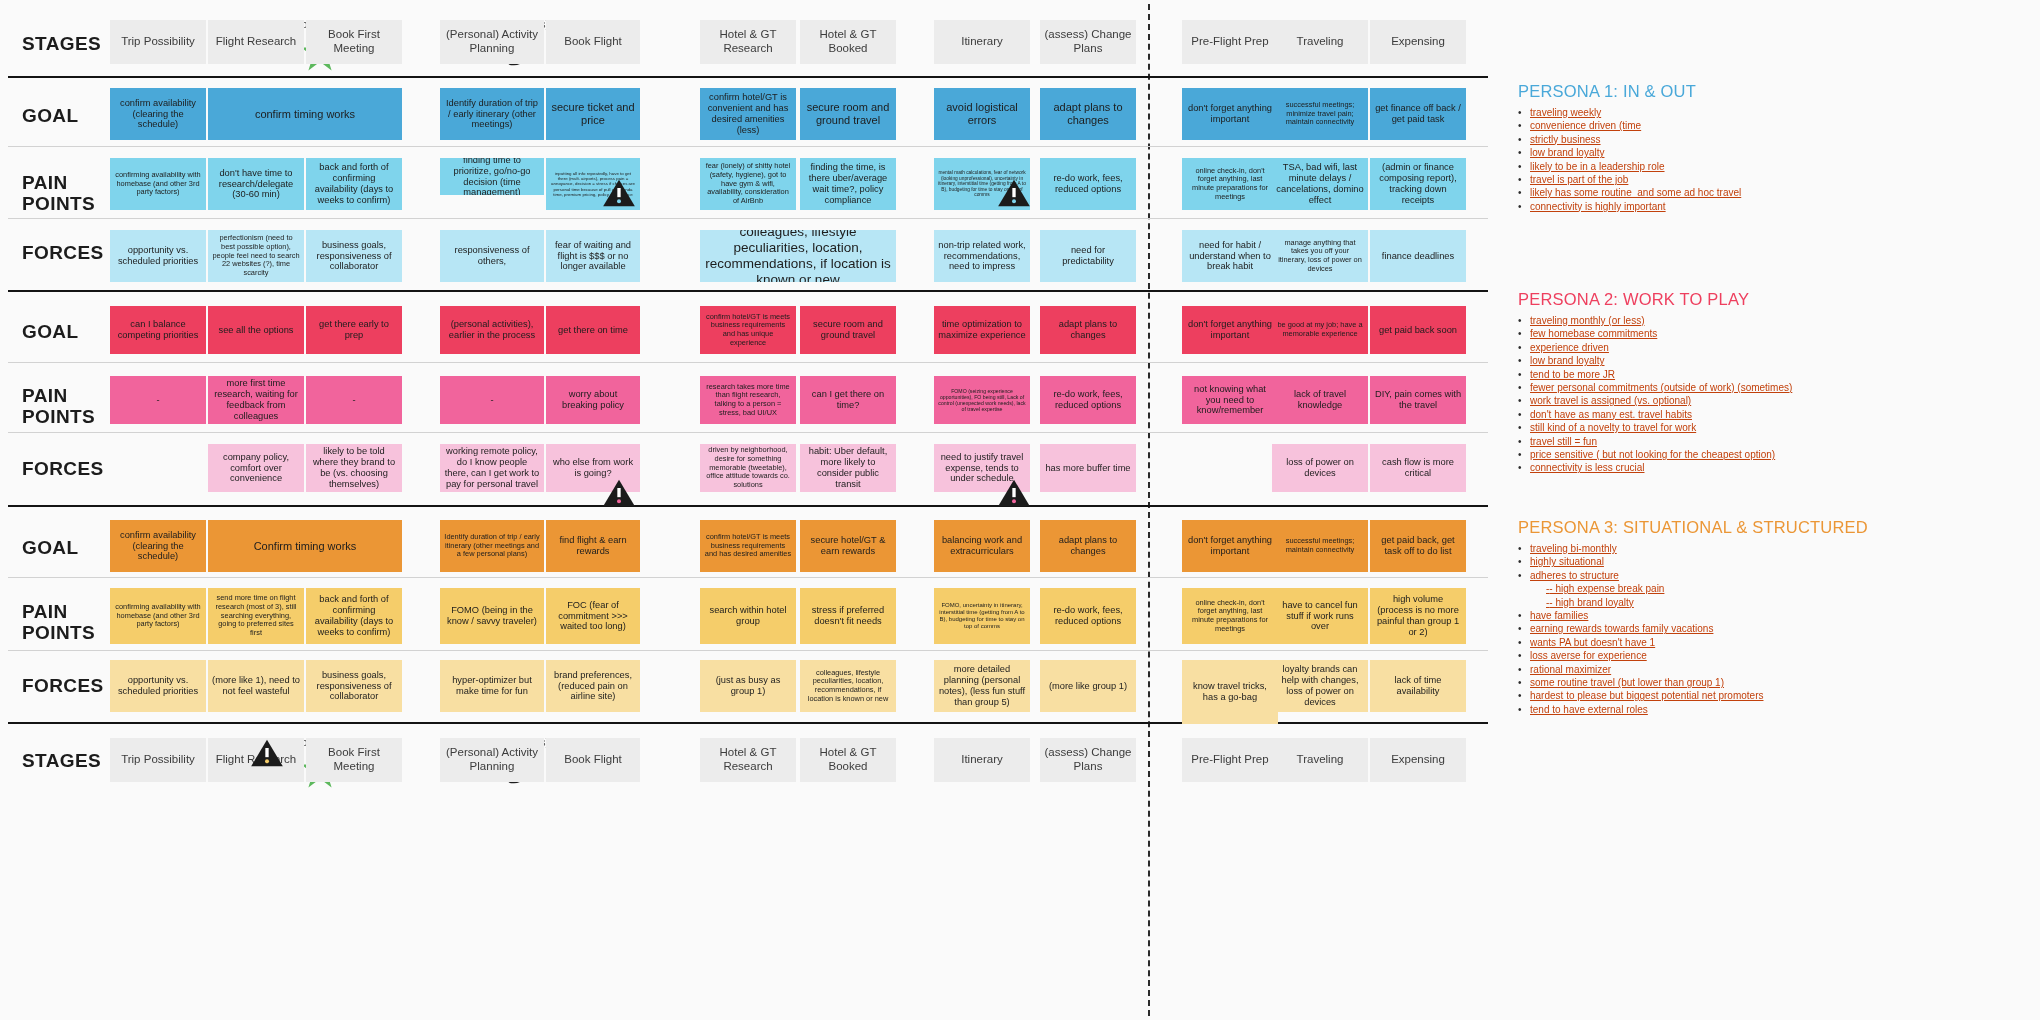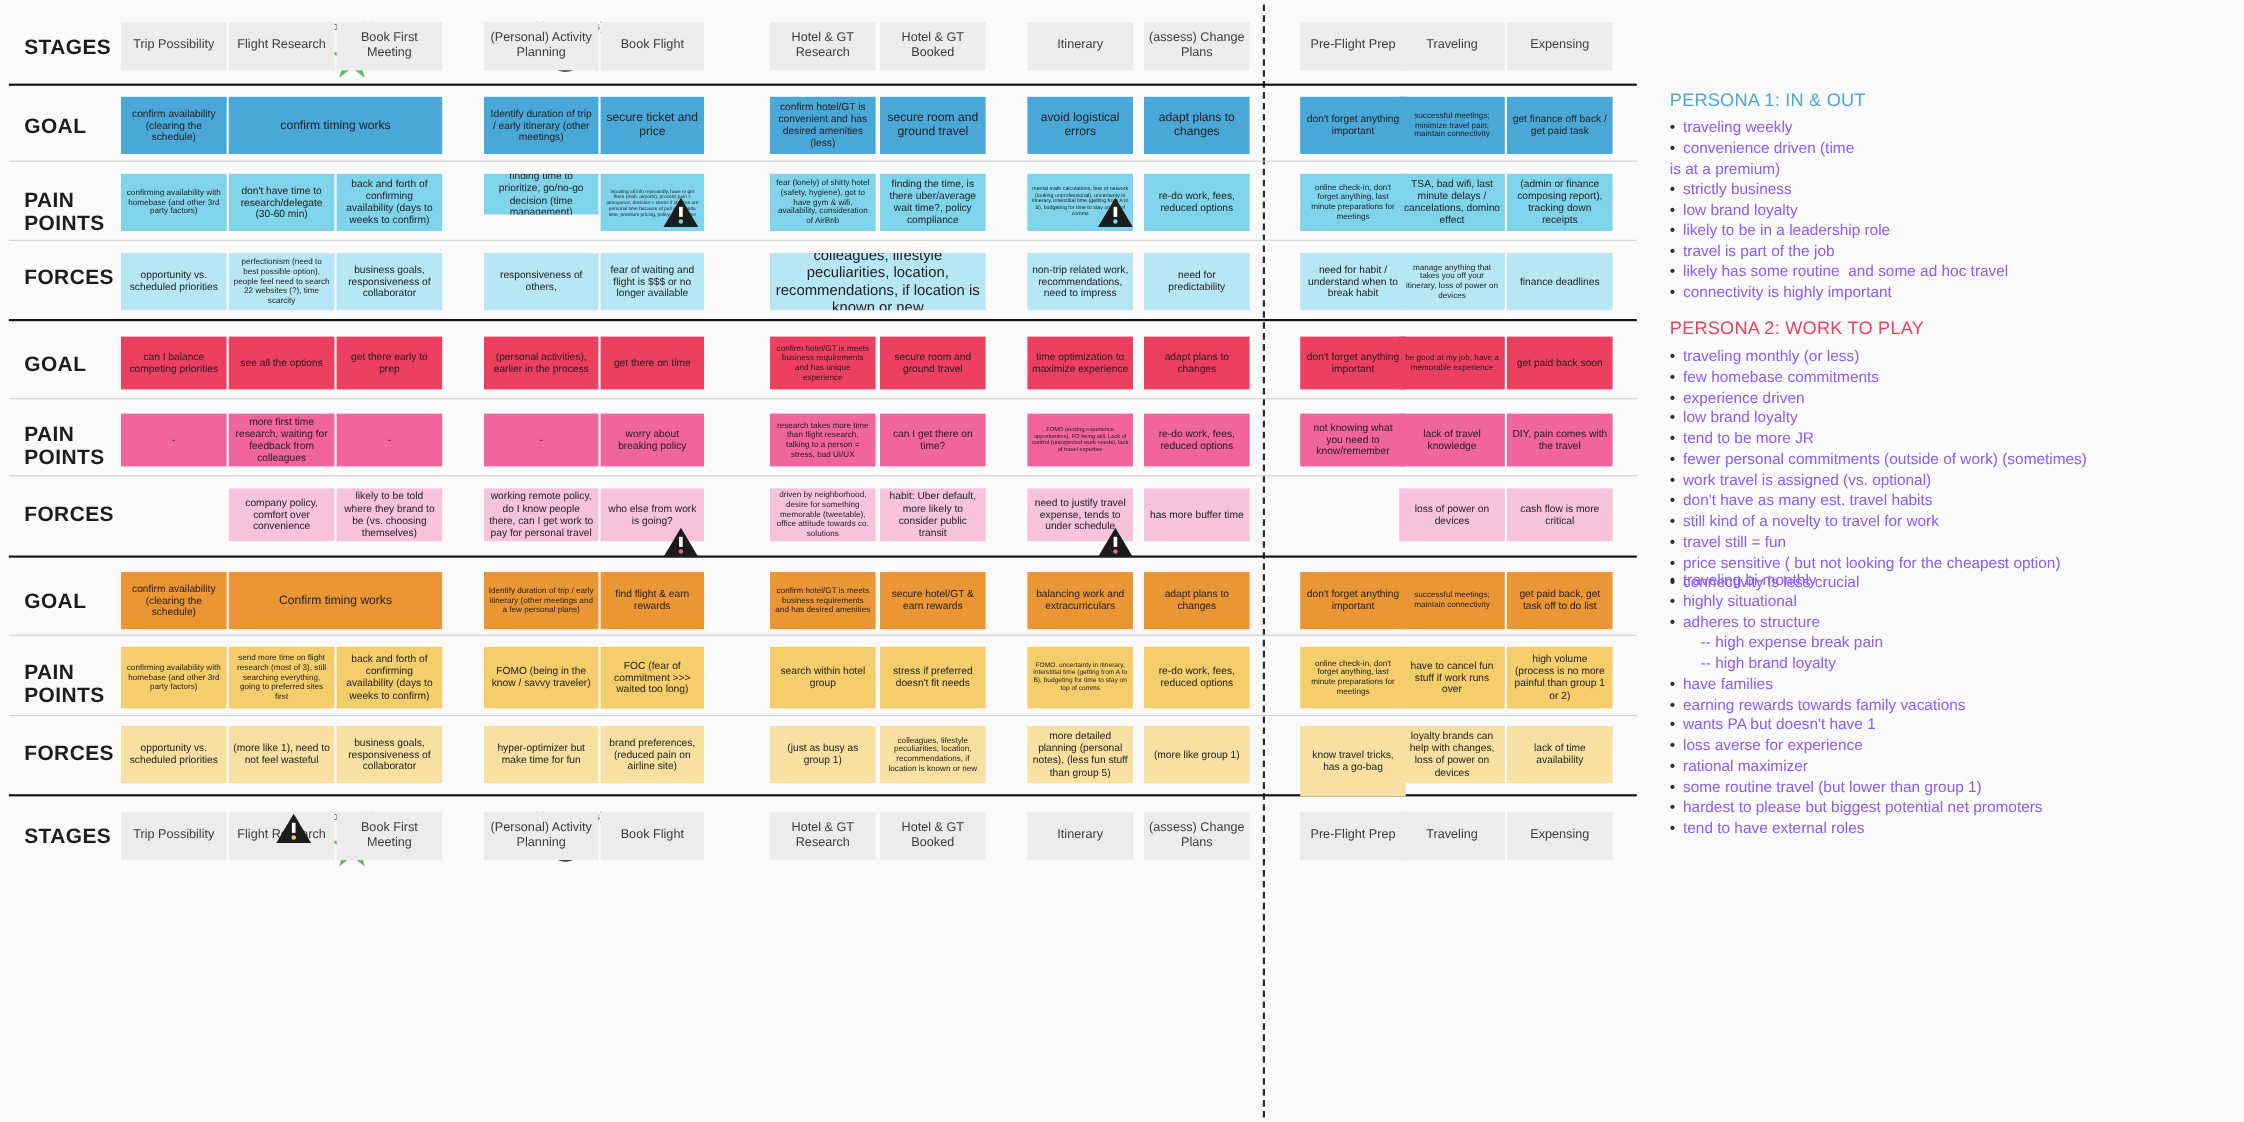--- a/index.html
+++ b/index.html
@@ -73,22 +73,22 @@
 
   
   .legend { position: absolute; left: 1510px; top: 0; width: 530px; height: 1020px; padding: 0 6px; }
   .legend-block { position: absolute; left: 8px; width: 520px; }
   .legend-title { font-size: 16.5px; font-weight: normal; letter-spacing: .2px; margin-bottom: 5px; }
   .legend-title.c1 { color: #49a8d9; }
   .legend-title.c2 { color: #ee3f5e; }
   .legend-title.c3 { color: #eb9635; }
   .legend ul { list-style: none; }
   .legend li {
-    font-size: 14px; color: #8b5cf6; line-height: 1.34;
-    padding-left: 12px; position: relative; white-space: pre;
+    font-size: 10px; color: #c2410c; line-height: 1.34;
+    padding-left: 12px; position: relative; white-space: pre; text-decoration: underline;
   }
   .legend li.bulleted::before {
     content: "\2022"; position: absolute; left: 0; top: 0; color: #2c2c2c;
   }
   .legend li.nobullet { padding-left: 0; }
   .legend li.indent { padding-left: 28px; }
   .legend li.indent::before { content: "-"; left: 16px; }
 </style>
 </head>
 <body>
@@ -570,21 +570,20 @@
       </div>
   </div>
 
   <div class="legend">
 
     <div class="legend-block" style="top:82px">
       <div class="legend-title c1">PERSONA 1:  IN &amp; OUT</div>
       <ul>
         <li class="bulleted">traveling weekly</li>
         <li class="bulleted">convenience driven (time</li>
-        <li class="nobullet">is at a premium)</li>
         <li class="bulleted">strictly business</li>
         <li class="bulleted">low brand loyalty</li>
         <li class="bulleted">likely to be in a leadership role</li>
         <li class="bulleted">travel is part of the job</li>
         <li class="bulleted">likely has some routine  and some ad hoc travel</li>
         <li class="bulleted">connectivity is highly important</li>
       </ul>
     </div>
 
     <div class="legend-block" style="top:290px">
@@ -599,20 +598,21 @@
         <li class="bulleted">work travel is assigned (vs. optional)</li>
         <li class="bulleted">don't have as many est. travel habits</li>
         <li class="bulleted">still kind of a novelty to travel for work</li>
         <li class="bulleted">travel still = fun</li>
         <li class="bulleted">price sensitive ( but not looking for the cheapest option)</li>
         <li class="bulleted">connectivity is less crucial</li>
       </ul>
     </div>
 
     <div class="legend-block" style="top:518px">
+      <div class="legend-title c3">PERSONA 3: SITUATIONAL &amp; STRUCTURED</div>
       <ul>
         <li class="bulleted">traveling bi-monthly</li>
         <li class="bulleted">highly situational</li>
         <li class="bulleted">adheres to structure</li>
         <li class="nobullet indent">- high expense break pain</li>
         <li class="nobullet indent">- high brand loyalty</li>
         <li class="bulleted">have families</li>
         <li class="bulleted">earning rewards towards family vacations</li>
         <li class="bulleted">wants PA but doesn't have 1</li>
         <li class="bulleted">loss averse for experience</li>

